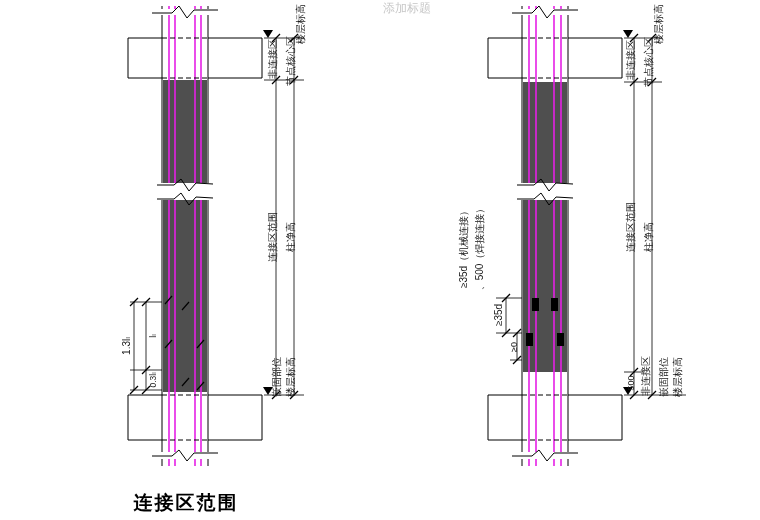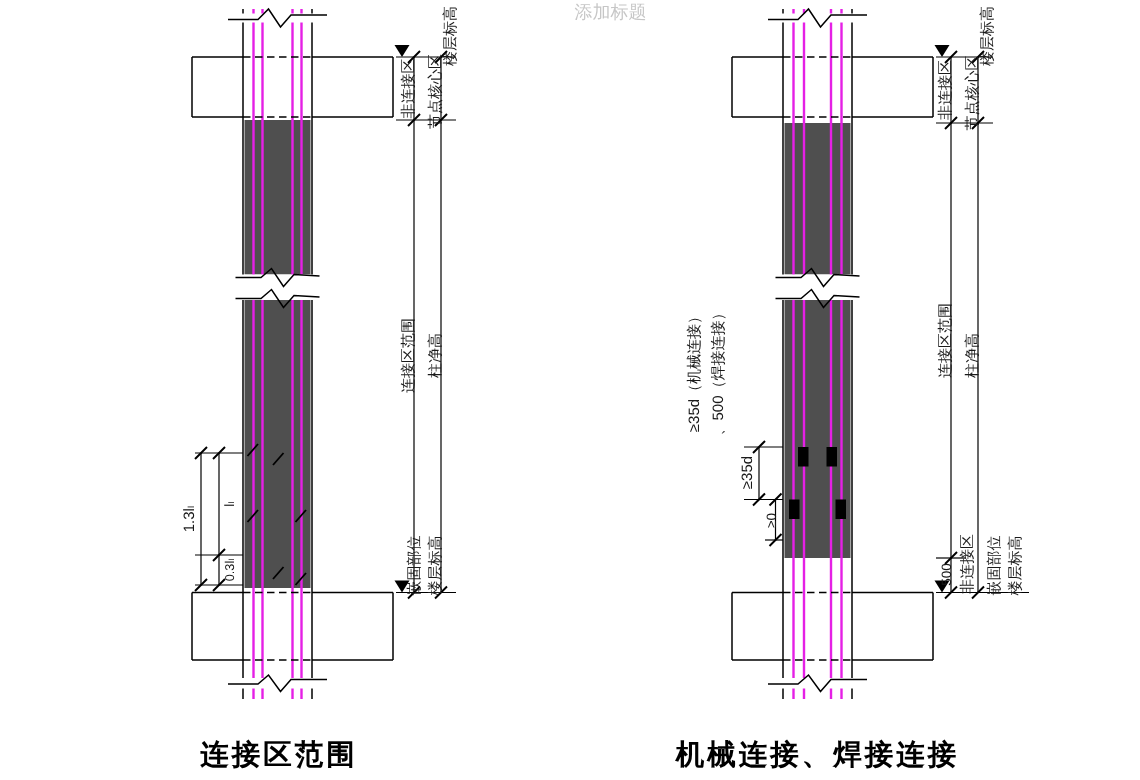--- a/index.html
+++ b/index.html
@@ -238,15 +238,14 @@
 <div class="vlabel fs9" style="left:499px; top:340px; width:30px">≥0</div>
 <div class="vlabel" style="left:629px; top:17px;  width:60px">楼层标高</div>
 <div class="vlabel" style="left:601px; top:53px;  width:60px">非连接区</div>
 <div class="vlabel" style="left:617px; top:55px;  width:64px">节点核心区</div>
 <div class="vlabel" style="left:596px; top:220px; width:70px">连接区范围</div>
 <div class="vlabel" style="left:619px; top:230px; width:60px">柱净高</div>
 <div class="vlabel fs9" style="left:616px; top:376px; width:30px">500</div>
 <div class="vlabel" style="left:616px; top:369px; width:60px">非连接区</div>
 <div class="vlabel" style="left:634px; top:370px; width:60px">嵌固部位</div>
 <div class="vlabel" style="left:648px; top:370px; width:60px">楼层标高</div>
-<div class="caption" style="left:443px; top:490px; width:204px">机械连接、焊接连接</div>
 
 </div>
 
 </body></html>

